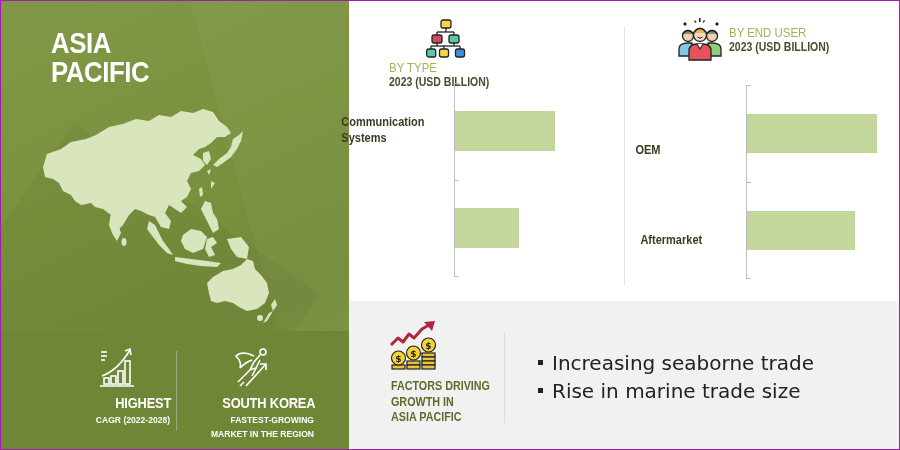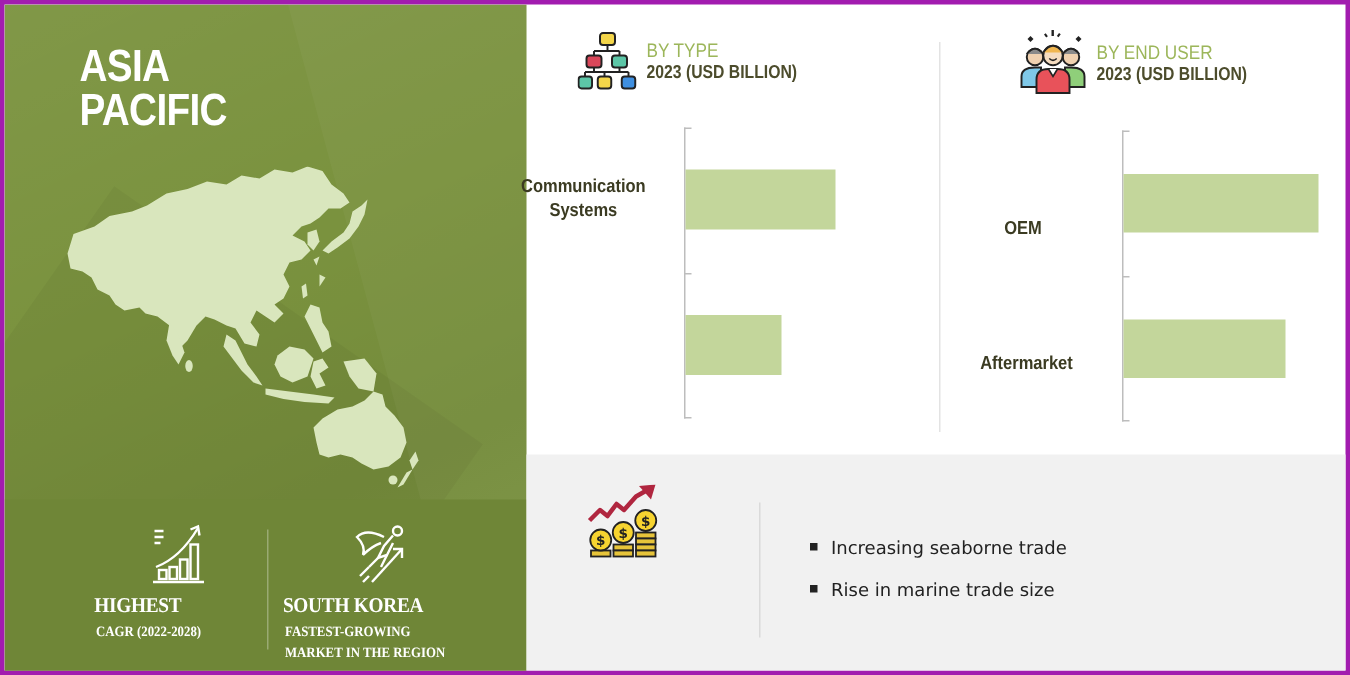--- a/index.html
+++ b/index.html
@@ -1,64 +1,64 @@
 <!DOCTYPE html>
 <html><head>
 <meta charset="utf-8">
 <style>
   * { box-sizing: border-box; margin: 0; padding: 0; }
   html, body { width: 900px; height: 450px; overflow: hidden; background: #ffffff; }
   body { position: relative; font-family: "Liberation Sans", "DejaVu Sans", sans-serif; }
-  .frame { position: absolute; left: 0; top: 0; width: 900px; height: 450px; border: 3px solid #a21caf; overflow: hidden; }
+  .frame { position: absolute; left: 0; top: 0; width: 900px; height: 450px; border: 1px solid #a21caf; overflow: hidden; }
 
   
   .left { position: absolute; left: 0; top: 0; width: 348px; height: 450px; background: #7a923e; overflow: hidden; }
   .left .facet1 { position: absolute; left: 0; top: 0; width: 348px; height: 450px;
     background: linear-gradient(155deg, rgba(255,255,255,0.05) 0%, rgba(255,255,255,0) 40%, rgba(0,0,0,0.05) 70%, rgba(255,255,255,0.04) 100%); }
   .left .facet2 { position: absolute; left: -40px; top: 180px; width: 300px; height: 300px; transform: rotate(35deg);
     background: rgba(0,0,0,0.04); }
   .left .facet3 { position: absolute; left: 230px; top: -60px; width: 200px; height: 400px; transform: rotate(-15deg);
     background: rgba(255,255,255,0.035); }
   .region-title { position: absolute; left: 50px; top: 27px; color: #ffffff; font-family: "Liberation Sans", sans-serif;
     font-weight: bold; font-size: 30px; line-height: 29px; letter-spacing: -0.5px; transform: scaleX(0.86); transform-origin: left top; }
   .region-title span { display: block; }
   .map { position: absolute; left: 40px; top: 108px; width: 250px; height: 215px; }
   .bottom-band { position: absolute; left: 0; top: 330px; width: 348px; height: 120px; background: #6f8637; }
-  .stat { position: absolute; top: 345px; text-align: left; color: #ffffff; font-family: Liberation Serif, serif; }
+  .stat { position: absolute; top: 345px; text-align: right; color: #ffffff; }
   .stat1 { left: 55px; width: 120px; }
   .stat2 { left: 180px; width: 140px; }
   .stat .icon { height: 42px; display: flex; justify-content: center; align-items: flex-end; }
   .stat .big { font-weight: bold; font-size: 14px; margin-top: 7px; letter-spacing: -0.2px; transform: scaleX(0.92); }
   .stat .small { font-weight: bold; font-size: 9.5px; margin-top: 2px; line-height: 14px; transform: scaleX(0.9); }
   .stat-divider { position: absolute; left: 175px; top: 350px; width: 1px; height: 80px; background: rgba(255,255,255,0.3); }
 
   
   .chart-head { position: absolute; display: flex; align-items: center; }
   .chart-head .txt { margin-left: 6px; line-height: 15px; }
   .chart-head .t1 { color: #9cb65a; font-size: 13px; transform: scaleX(0.88); transform-origin: left; white-space: nowrap; }
   .chart-head .t2 { color: #4c4c2c; font-size: 12.5px; font-weight: bold; transform: scaleX(0.84); transform-origin: left; white-space: nowrap; }
-  .head-type { left: 382px; top: 17px; }
+  .head-type { left: 382px; top: 17px; flex-direction: column; }
   .head-user { left: 676px; top: 17px; }
 
   
   .axis { position: absolute; width: 5px; border: 1px solid #bdbdbd; border-right: none; }
   .axis .mid { position: absolute; left: -1px; width: 5px; height: 1px; background: #bdbdbd; }
   .bar { position: absolute; background: #c3d69b; }
-  .cat-label { position: absolute; color: #3b3b22; font-weight: bold; font-size: 12.5px; line-height: 16px; text-align: center; }
+  .cat-label { position: absolute; color: #3b3b22; font-weight: bold; font-size: 12.5px; line-height: 16px; text-align: left; }
   .cat-label span { display: inline-block; transform: scaleX(0.88); transform-origin: right; }
   .vsep { position: absolute; left: 623px; top: 25px; width: 1px; height: 260px; background: #e3e3e3; }
 
   
   .factors { position: absolute; left: 348px; top: 300px; width: 552px; height: 150px; background: #f1f1f1; }
   .factors-icon { position: absolute; left: 40px; top: 20px; }
   .factors-title { position: absolute; left: 42px; top: 78px; color: #5c6a2a; font-weight: bold; font-size: 12.5px; line-height: 15.5px; }
   .factors-title span { display: block; transform: scaleX(0.86); transform-origin: left; white-space: nowrap; }
   .factors-sep { position: absolute; left: 155px; top: 32px; width: 1px; height: 90px; background: #dadada; }
   .factor-list { position: absolute; left: 188px; top: 48px; list-style: none; }
-  .factor-list li { position: relative; font-family: "DejaVu Sans", sans-serif; font-size: 12px; color: #222222; line-height: 28px; padding-left: 15px; }
+  .factor-list li { position: relative; font-family: "DejaVu Sans", sans-serif; font-size: 20px; color: #222222; line-height: 28px; padding-left: 15px; }
   .factor-list li::before { content: ""; position: absolute; left: 1px; top: 11px; width: 5px; height: 5px; background: #222222; }
 </style>
 </head>
 <body>
 
 <div class="frame">
 
   <div class="left">
     <div class="facet1"></div>
     <div class="facet2"></div>
@@ -245,19 +245,24 @@
         <circle cx="9.5" cy="37" r="7" fill="#f7d430"></circle>
         <circle cx="24.5" cy="32" r="7" fill="#f7d430"></circle>
         <circle cx="39.5" cy="24" r="7" fill="#f7d430"></circle>
       </g>
       <g fill="#222" font-family="DejaVu Sans, sans-serif" font-size="9" font-weight="bold" text-anchor="middle">
         <text x="9.5" y="40.5">$</text>
         <text x="24.5" y="35.5">$</text>
         <text x="39.5" y="27.5">$</text>
       </g>
     </svg>
+    <div class="factors-title">
+      <span>FACTORS DRIVING</span>
+      <span>GROWTH IN</span>
+      <span>ASIA PACIFIC</span>
+    </div>
     <div class="factors-sep"></div>
     <ul class="factor-list">
       <li>Increasing seaborne trade</li>
       <li>Rise in marine trade size</li>
     </ul>
   </div>
 </div>
 
 </body></html>

